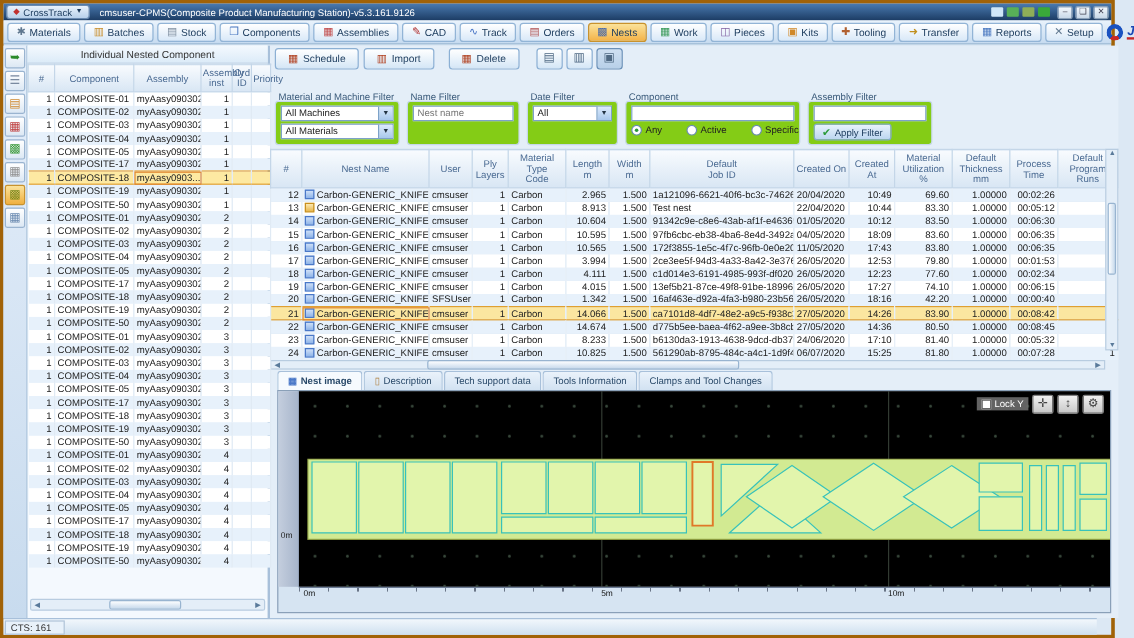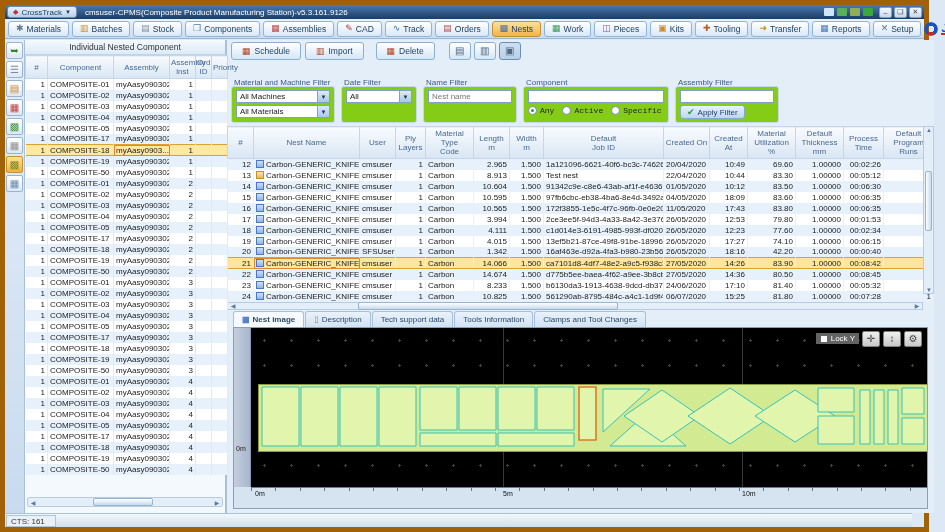--- a/index.html
+++ b/index.html
@@ -1,19 +1,19 @@
 <!DOCTYPE html>
 <html><head>
 <meta charset="utf-8">
 <style>
   * { margin:0; padding:0; box-sizing:border-box; }
   html,body { width:945px; height:532px; overflow:hidden;
     font-family:"Liberation Sans", sans-serif; font-size:9px; color:#222;
     background:#dce8f4; }
-  #app { position:relative; width:929px; height:532px; border:5px solid #a16207; }
+  #app { position:relative; width:929px; height:532px; border:3px solid #a16207; }
 
   
   #titlebar { height:14px; background:linear-gradient(#4a7ab0,#1c3c64);
     display:flex; align-items:center; color:#fff; font-size:8px; padding:0 2px; }
   .app-menu { display:flex; align-items:center; gap:3px; background:linear-gradient(#e8f2fc,#b8d0ea);
     color:#1a3a5c; border:1px solid #6a8ab0; border-radius:3px; padding:0 5px; height:12px; font-size:8px; }
   .app-menu .glyph { color:#c03030; font-size:7px; }
   .title-text { margin-left:8px; white-space:nowrap; overflow:hidden; }
   #tray { margin-left:auto; display:flex; gap:3px; align-items:center; }
   .tray-ic { width:10px; height:8px; border-radius:1px; }
@@ -78,21 +78,21 @@
 
   #filter-row { display:flex; gap:6px; padding:0 4px 3px 4px; }
   .fgroup { border:1px solid #c6d8ea; border-radius:3px; padding:3px 4px; position:relative; margin-top:24px; background:#84cc16; }
   .fgroup .flabel { position:absolute; top:-9px; left:2px; font-size:8px; color:#3a5a7a; white-space:nowrap; }
   .sel { display:flex; height:13px; border:1px solid #7da2c8; background:#fff; margin-bottom:2px; align-items:center; }
   .sel .sel-txt { flex:1; padding:0 3px; font-size:8px; white-space:nowrap; overflow:hidden; }
   .sel .sel-arrow { width:12px; height:100%; background:linear-gradient(#dceafc,#a8c8ec);
     border-left:1px solid #7da2c8; font-size:6px; color:#234; text-align:center; line-height:12px; }
   .txt-input { width:100%; height:13px; border:1px solid #7da2c8; background:#fff; font-size:8px; padding:0 3px;
     font-family:"Liberation Sans", sans-serif; }
-  .radio-row { display:flex; gap:8px; margin-top:3px; align-items:center;font-family:Liberation Mono, monospace; }
+  .radio-row { display:flex; gap:20px; margin-top:3px; align-items:center; }
   .radio { display:flex; gap:3px; align-items:center; font-size:8px; color:#222; }
   .rdot { width:9px; height:9px; border:1px solid #6a8cb0; border-radius:50%; background:#fff; position:relative; }
   .rdot.on::after { content:""; position:absolute; inset:2px; border-radius:50%; background:#2a9a3a; }
   #apply-btn { margin-top:2px; display:flex; align-items:center; gap:3px; height:14px; padding:0 6px;
     background:linear-gradient(#e8f2fc,#bcd6f0); border:1px solid #84aad0; border-radius:3px; font-size:8px; color:#1a3a5c; }
   #apply-btn .chk { color:#2a9a3a; font-size:9px; }
 
   #table-zone { position:relative; }
   #nest-table { width:706px; }
   #nest-table td { font-size:8px; height:11px; padding:0 2px; white-space:nowrap; overflow:hidden;
@@ -595,30 +595,30 @@
           <span class="flabel">Material and Machine Filter</span>
           <div class="sel">
             <span class="sel-txt">All Machines</span>
             <span class="sel-arrow">▼</span>
           </div>
           <div class="sel" style="margin-bottom:0;">
             <span class="sel-txt">All Materials</span>
             <span class="sel-arrow">▼</span>
           </div>
         </div>
+        <div class="fgroup" style="width:94px;">
+          <span class="flabel">Name Filter</span>
+          <input class="txt-input" placeholder="Nest name" style="">
+        </div>
         <div class="fgroup" style="width:76px;">
           <span class="flabel">Date Filter</span>
           <div class="sel" style="margin-bottom:0;">
             <span class="sel-txt">All</span>
             <span class="sel-arrow">▼</span>
           </div>
-        </div>
-        <div class="fgroup" style="width:94px;">
-          <span class="flabel">Name Filter</span>
-          <input class="txt-input" placeholder="Nest name" style="">
         </div>
         <div class="fgroup" style="width:146px;">
           <span class="flabel">Component</span>
           <input class="txt-input" value="" style="">
           <div class="radio-row" id="component-radios">
               <label class="radio">
                 <span class="rdot on"></span>
                 <span>Any</span>
               </label>
               <label class="radio">

